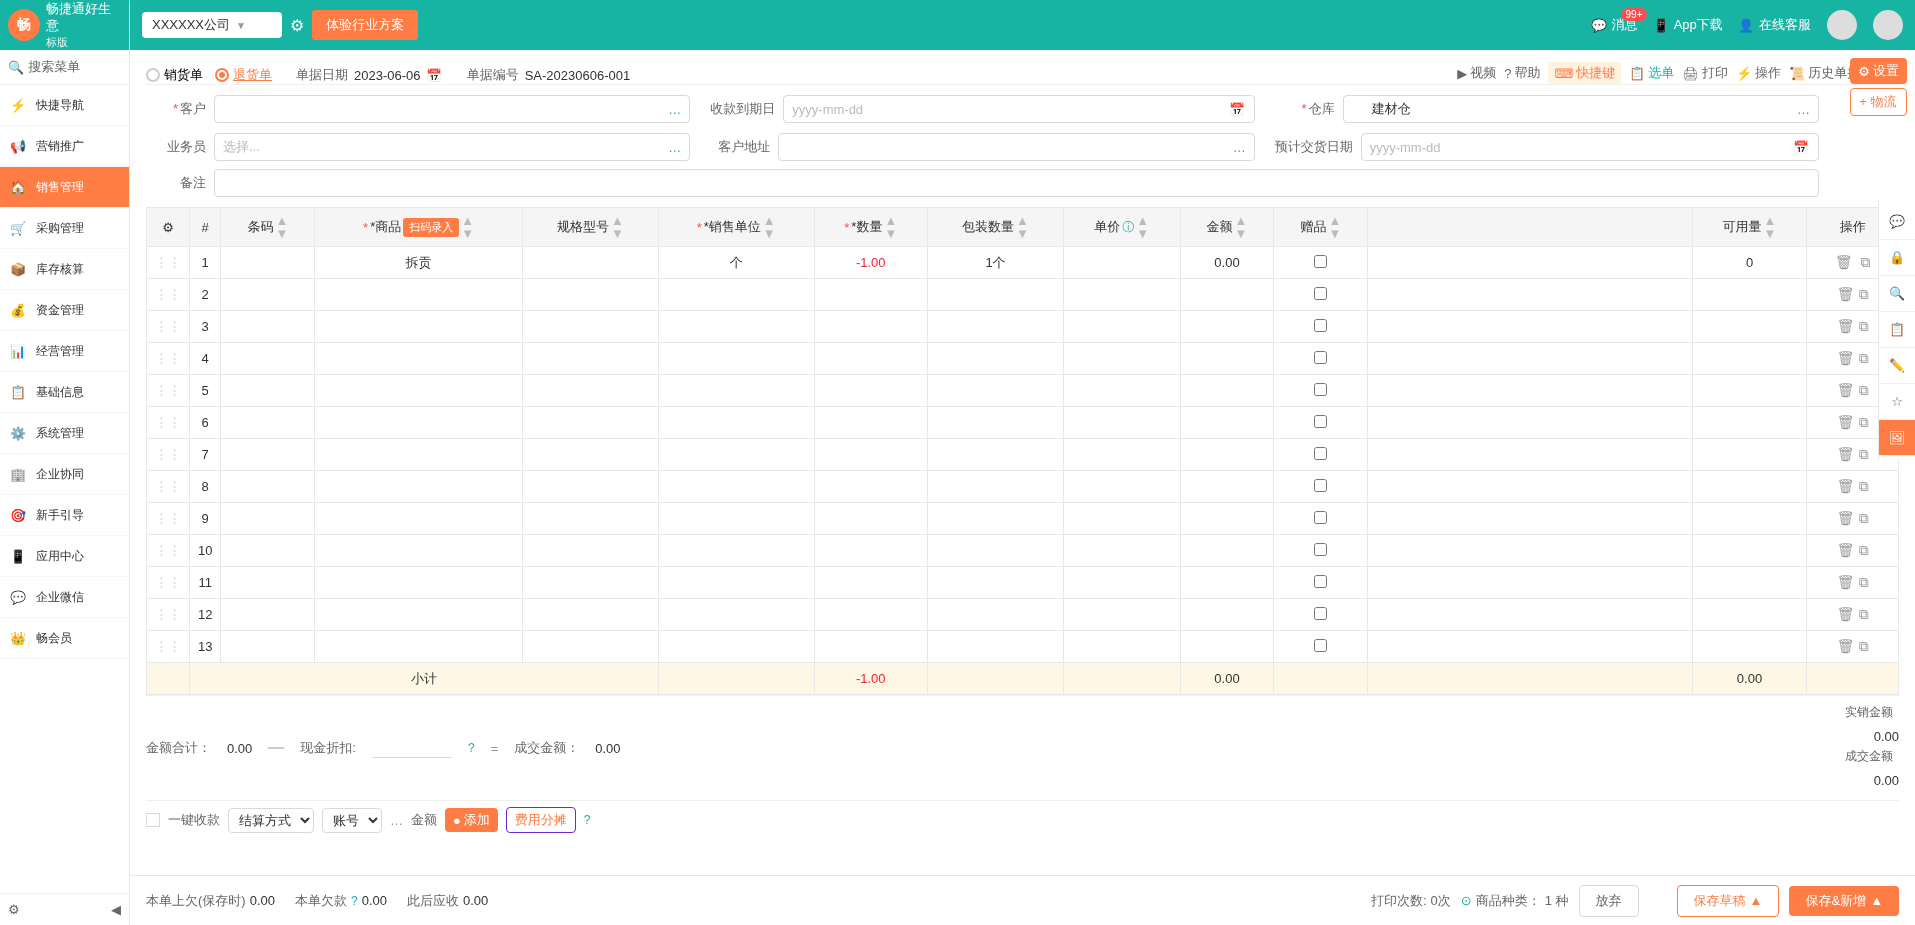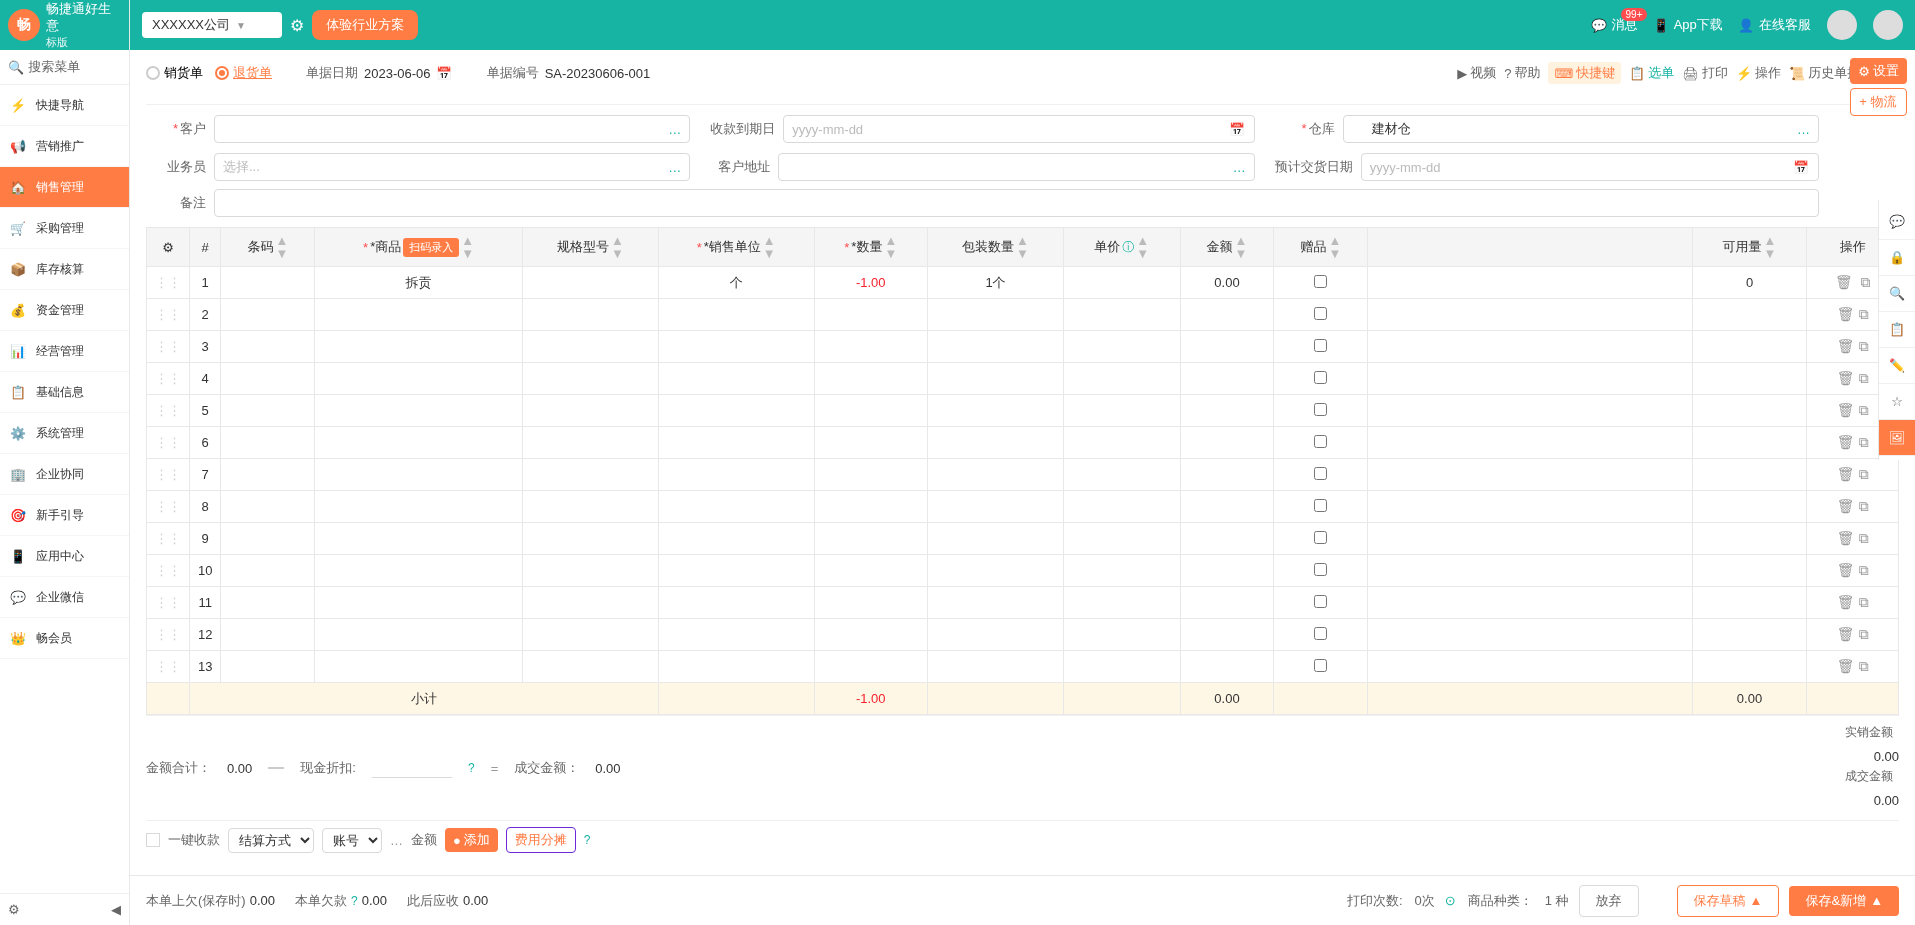--- a/index.html
+++ b/index.html
@@ -19,38 +19,38 @@
 
     
     .main { flex: 1; display: flex; flex-direction: column; height: 925px; }
 
     
     .topbar { background: #17b3a3; height: 50px; display: flex; align-items: center; padding: 0 12px; gap: 8px; }
     .company-selector { background: white; border-radius: 4px; padding: 4px 10px; display: flex; align-items: center; gap: 6px; cursor: pointer; min-width: 140px; }
     .company-name { font-size: 13px; color: #333; }
     .company-arrow { color: #999; font-size: 10px; }
     .gear-btn { color: white; cursor: pointer; font-size: 16px; }
-    .trial-btn { background: #ff7d45; color: white; border: none; border-radius: 8px; padding: 6px 14px; cursor: pointer; font-size: 13px; }
+    .trial-btn { background: #ff7d45; color: white; border: none; border-radius: 3px; padding: 6px 14px; cursor: pointer; font-size: 13px; }
     .topbar-right { margin-left: auto; display: flex; align-items: center; gap: 16px; }
     .topbar-icon-item { display: flex; align-items: center; gap: 4px; color: white; cursor: pointer; position: relative; font-size: 12px; }
     .badge { background: #ff4d4f; color: white; border-radius: 10px; padding: 1px 5px; font-size: 10px; position: absolute; top: -8px; right: -10px; }
     .avatar { width: 30px; height: 30px; background: #ddd; border-radius: 50%; }
 
     
     .tabbar { background: #f5f5f5; border-bottom: 1px solid #e0e0e0; display: flex; align-items: center; padding: 0 8px; height: 36px; }
     .tab { padding: 8px 14px; cursor: pointer; color: #666; font-size: 13px; border-bottom: 2px solid transparent; }
     .tab.active { color: #17b3a3; border-bottom: 2px solid #17b3a3; background: white; }
     .tab-close { margin-left: 6px; color: #999; font-size: 11px; }
     .home-tab { background: #17b3a3; color: white; padding: 8px 14px; cursor: pointer; font-size: 13px; }
 
     
     .content { flex: 1; background: white; overflow-y: auto; padding: 12px 16px; position: relative; }
 
     
-    .form-top { display: flex; align-items: center; gap: 26px; margin-bottom: 10px; padding-bottom: 20px; border-bottom: 1px solid #f0f0f0; }
+    .form-top { display: flex; align-items: flex-end; gap: 16px; margin-bottom: 10px; padding-bottom: 0; border-bottom: 1px solid #f0f0f0; }
     .radio-group { display: flex; gap: 12px; align-items: center; }
     .radio-item { display: flex; align-items: center; gap: 4px; cursor: pointer; }
     .radio-dot { width: 14px; height: 14px; border-radius: 50%; border: 2px solid #ccc; display: flex; align-items: center; justify-content: center; }
     .radio-dot.selected { border-color: #ff7d45; }
     .radio-dot.selected::after { content: ''; width: 6px; height: 6px; background: #ff7d45; border-radius: 50%; display: block; }
     .form-date { display: flex; align-items: center; gap: 6px; }
     .form-date-value { color: #333; font-weight: 500; }
     .calendar-icon { color: #17b3a3; cursor: pointer; }
     .form-num { display: flex; align-items: center; gap: 6px; }
     .form-actions-top { margin-left: auto; display: flex; gap: 8px; align-items: center; }
@@ -94,21 +94,21 @@
     .payment-select { border: 1px solid #d9d9d9; border-radius: 4px; padding: 3px 6px; color: #333; background: white; }
     .add-btn { background: #ff7d45; color: white; border: none; border-radius: 4px; padding: 3px 8px; cursor: pointer; display: flex; align-items: center; gap: 3px; }
     .expense-btn { border: 1px solid #6d28d9; color: #ff7d45; background: white; border-radius: 4px; padding: 3px 8px; cursor: pointer; }
 
     
     .bottom-bar { background: white; border-top: 1px solid #e8e8e8; padding: 8px 16px; display: flex; align-items: center; gap: 16px; height: 50px; }
     .bottom-info { display: flex; gap: 20px; align-items: center; }
     .bottom-info-item { display: flex; align-items: center; gap: 4px; color: #666; }
     .bottom-info-value { color: #333; font-weight: 500; }
     .bottom-actions { margin-left: auto; display: flex; align-items: center; gap: 10px; }
-    .bottom-count { display: flex; align-items: center; gap: 12px; color: #666; }
+    .bottom-count { display: flex; align-items: center; gap: 4px; color: #666; }
     .discard-btn { border: 1px solid #d9d9d9; background: white; color: #666; border-radius: 4px; padding: 6px 16px; cursor: pointer; }
     .save-draft-btn { border: 1px solid #ff7d45; color: #ff7d45; background: white; border-radius: 4px; padding: 6px 16px; cursor: pointer; display: flex; align-items: center; gap: 4px; margin-left: 28px; }
     .save-new-btn { background: #ff7d45; color: white; border: none; border-radius: 4px; padding: 6px 16px; cursor: pointer; display: flex; align-items: center; gap: 4px; }
 
     
     .right-side-icons { position: fixed; right: 0; top: 200px; display: flex; flex-direction: column; background: white; border-left: 1px solid #e8e8e8; padding: 4px 0; }
     .right-side-icon { width: 36px; height: 36px; display: flex; align-items: center; justify-content: center; cursor: pointer; color: #666; border-bottom: 1px solid #f0f0f0; }
     .right-side-icon.active { color: white; background: #ff7d45; }
     .sale-amount-row { display: flex; align-items: center; justify-content: flex-end; gap: 8px; margin-bottom: 4px; flex-direction: column; }
     .sale-amount-label { color: #666; font-size: 12px; }

